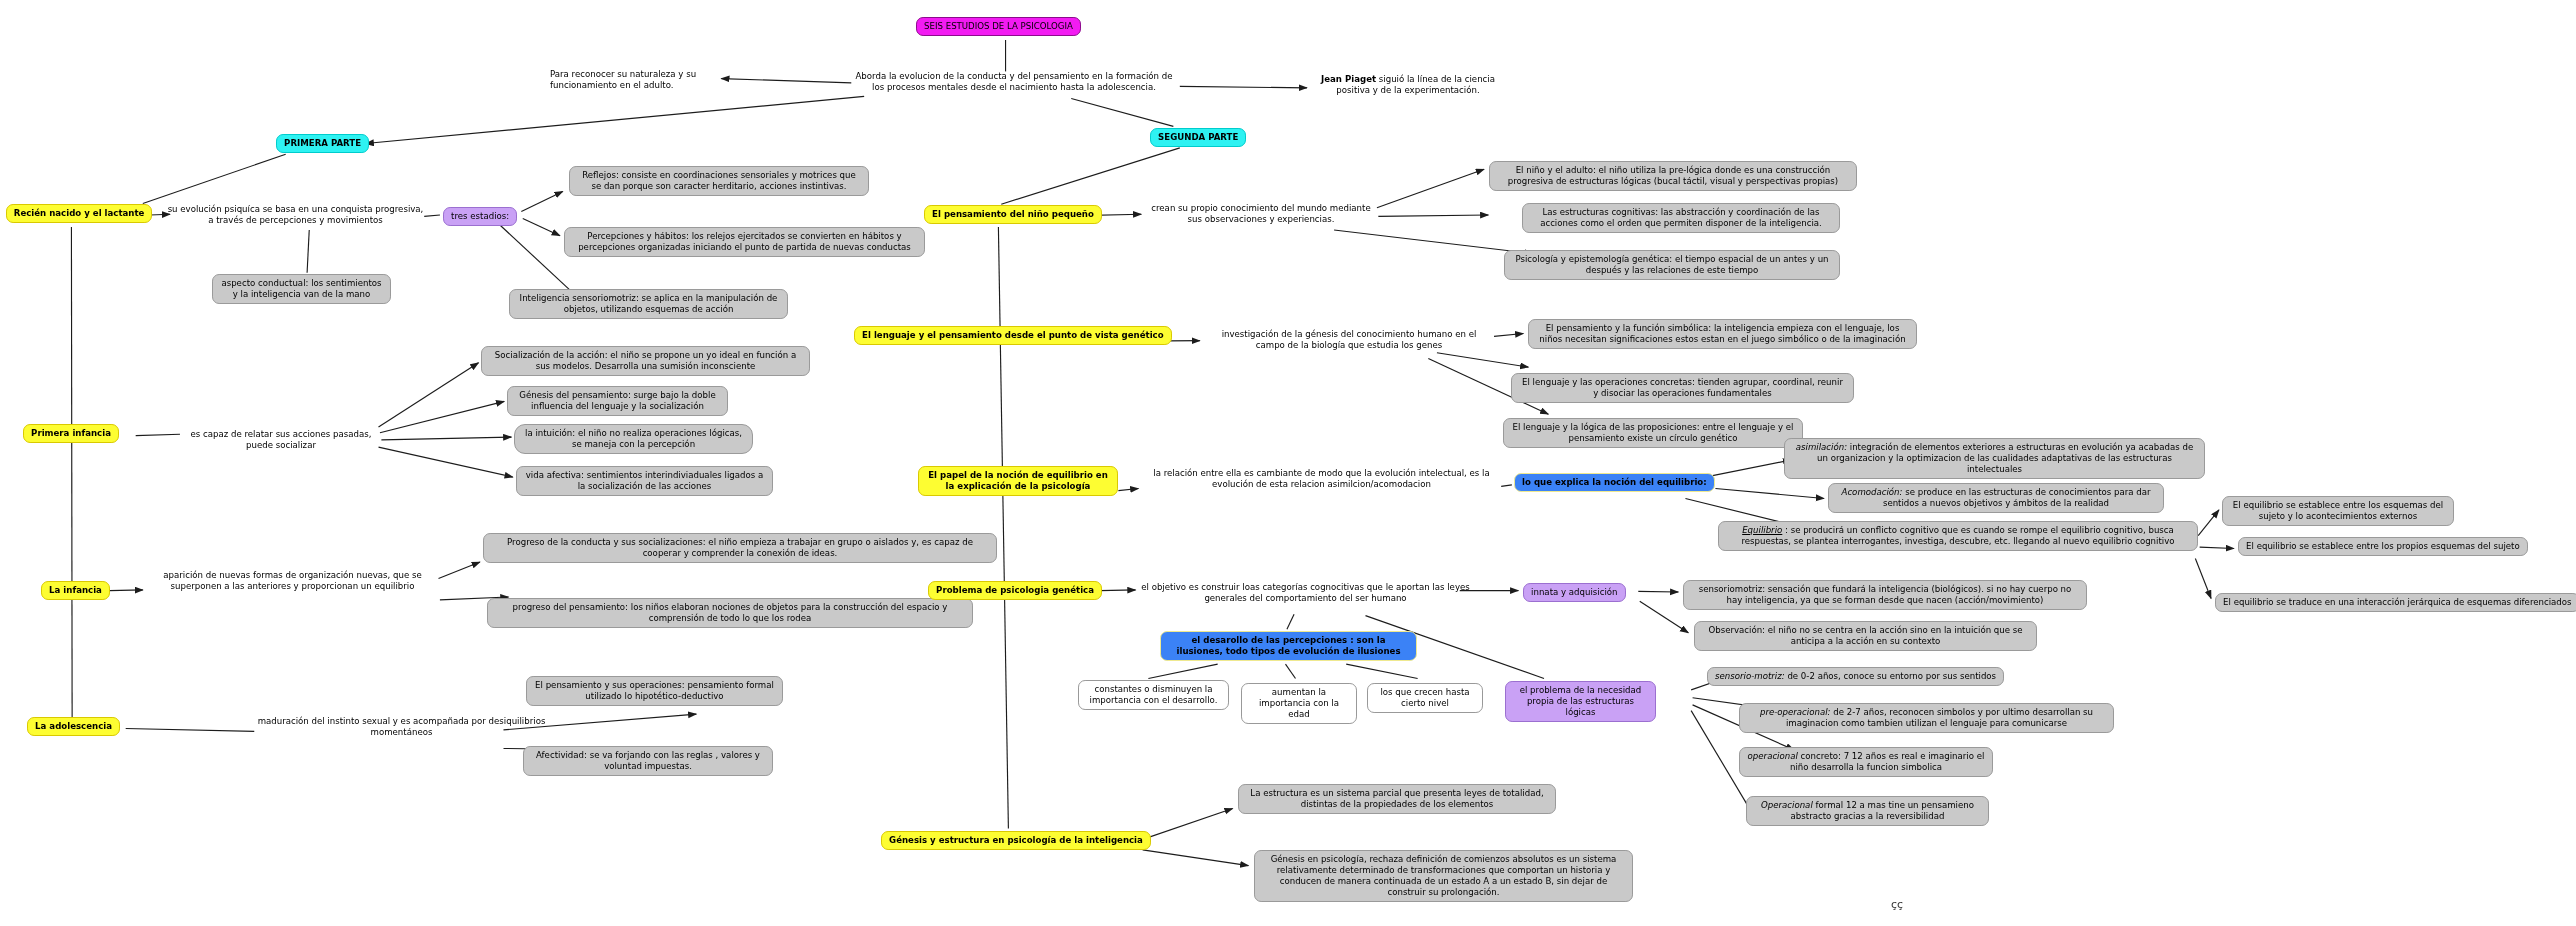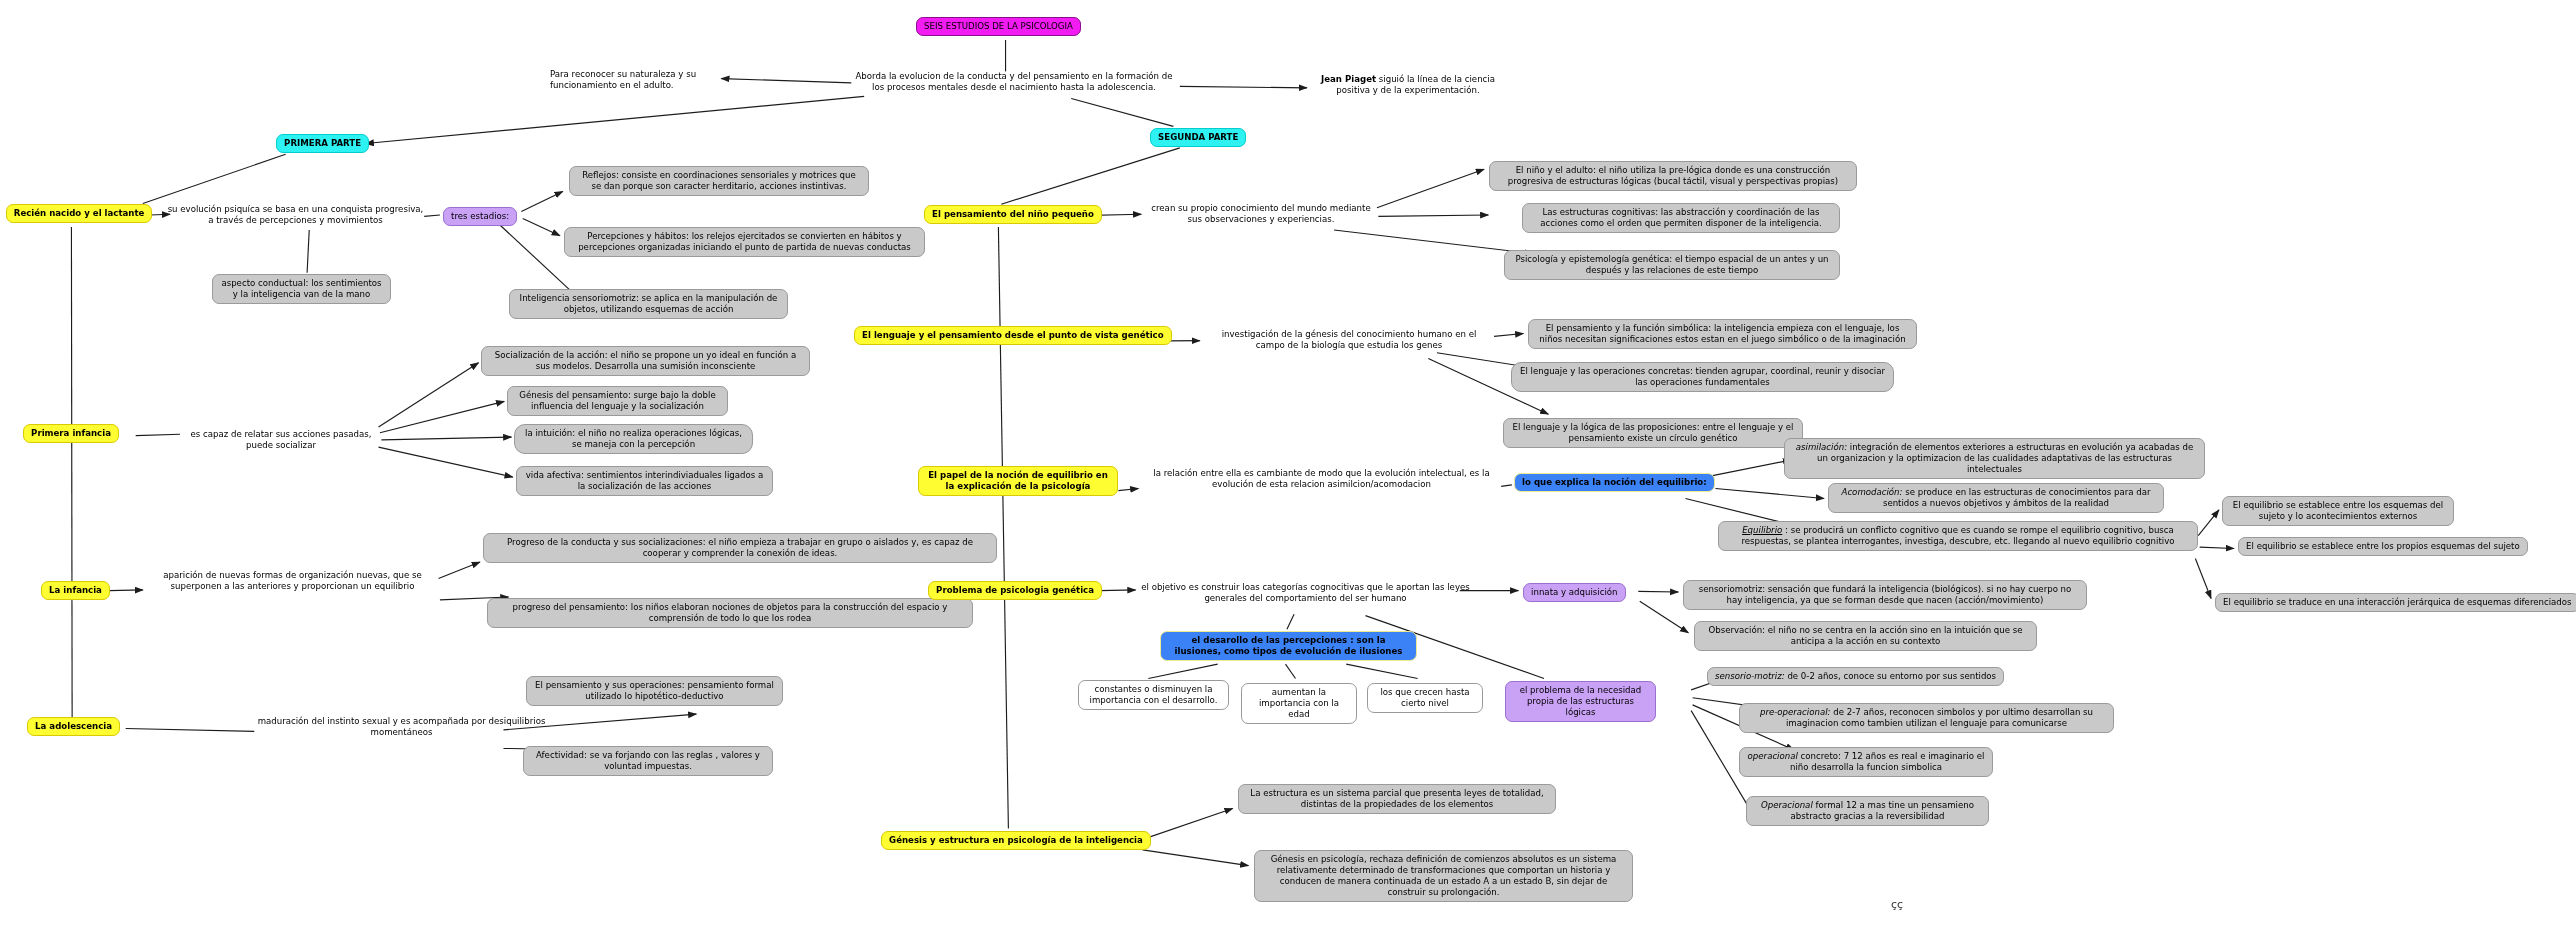--- a/index.html
+++ b/index.html
@@ -141,40 +141,40 @@
 
   <div class="node box yellow nw" style="left:924px;top:205px;">El pensamiento del niño pequeño</div>
   <div class="node plain" style="left:1146px;top:203px;width:230px;">crean su propio conocimiento del mundo mediante sus observaciones y experiencias.</div>
   <div class="node box gray" style="left:1489px;top:161px;width:368px;">El niño y el adulto: el niño utiliza la pre-lógica donde es una construcción progresiva de estructuras lógicas (bucal táctil, visual y perspectivas propias)</div>
   <div class="node box gray" style="left:1493px;top:203px;width:318px;margin-left:29px;">Las estructuras cognitivas: las abstracción y coordinación de las acciones como el orden que permiten disponer de la inteligencia.</div>
   <div class="node box gray" style="left:1504px;top:250px;width:336px;">Psicología y epistemología genética: el tiempo espacial de un antes y un después y las relaciones de este tiempo</div>
 
   <div class="node box yellow nw" style="left:854px;top:326px;">El lenguaje y el pensamiento desde el punto de vista genético</div>
   <div class="node plain" style="left:1206px;top:329px;width:286px;">investigación de la génesis del conocimiento humano en el campo de la biología que estudia los genes</div>
   <div class="node box gray" style="left:1528px;top:319px;width:389px;">El pensamiento y la función simbólica: la inteligencia empieza con el lenguaje, los niños necesitan significaciones estos estan en el juego simbólico o de la imaginación</div>
-  <div class="node box gray" style="left:1511px;top:362px;width:383px;border-radius:10px;">El lenguaje y las operaciones concretas: tienden agrupar, coordinal, reunir y disociar las operaciones fundamentales</div>
+  <div class="node box gray" style="left:1511px;top:373px;width:343px;">El lenguaje y las operaciones concretas: tienden agrupar, coordinal, reunir y disociar las operaciones fundamentales</div>
   <div class="node box gray" style="left:1503px;top:418px;width:300px;">El lenguaje y la lógica de las proposiciones: entre el lenguaje y el pensamiento existe un círculo genético</div>
 
   <div class="node box yellow" style="left:918px;top:466px;width:200px;">El papel de la noción de equilibrio en la explicación de la psicología</div>
   <div class="node plain" style="left:1143px;top:468px;width:357px;">la relación entre ella es cambiante de modo que la evolución intelectual, es la evolución de esta relacion asimilcion/acomodacion</div>
   <div class="node box purple-y b nw" style="left:1514px;top:473px;">lo que explica la noción del equilibrio:</div>
   <div class="node box gray" style="left:1784px;top:438px;width:421px;"><span class="i">asimilación:</span><span>  integración de elementos exteriores a estructuras en evolución ya acabadas de un organizacion y la optimizacion de las cualidades adaptativas de las estructuras intelectuales</span></div>
   <div class="node box gray" style="left:1828px;top:483px;width:336px;"><span class="i">Acomodación:</span><span>  se produce en las estructuras de conocimientos para dar sentidos a nuevos objetivos y ámbitos de la realidad</span></div>
   <div class="node box gray" style="left:1718px;top:521px;width:480px;"><span class="iu">Equilibrio</span><span> : se producirá un conflicto cognitivo que es cuando se rompe el equilibrio cognitivo, busca respuestas, se plantea interrogantes, investiga, descubre, etc. llegando al nuevo equilibrio cognitivo</span></div>
   <div class="node box gray" style="left:2222px;top:496px;width:232px;">El equilibrio se establece entre los esquemas del sujeto y lo acontecimientos externos</div>
   <div class="node box gray nw" style="left:2238px;top:537px;">El equilibrio se establece entre los propios esquemas del sujeto</div>
   <div class="node box gray nw" style="left:2215px;top:593px;">El equilibrio se traduce en una interacción jerárquica de esquemas diferenciados</div>
 
   <div class="node box yellow nw" style="left:928px;top:581px;">Problema de psicologia genética</div>
   <div class="node plain" style="left:1141px;top:582px;width:329px;">el objetivo es construir loas categorías cognocitivas que le aportan las leyes generales del comportamiento del ser humano</div>
   <div class="node box purple nw" style="left:1523px;top:583px;">innata y adquisición</div>
   <div class="node box gray" style="left:1683px;top:580px;width:404px;">sensoriomotriz: sensación que fundará la inteligencia (biológicos). si no hay cuerpo no hay inteligencia, ya que se forman desde que nacen (acción/movimiento)</div>
   <div class="node box gray" style="left:1694px;top:621px;width:343px;">Observación: el niño no se centra en la acción sino en la intuición que se anticipa a la acción en su contexto</div>
 
-  <div class="node box purple-y b" style="left:1160px;top:631px;width:257px;">el desarollo de las percepciones : son la ilusiones, como tipos de evolución de ilusiones</div>
+  <div class="node box purple-y b" style="left:1160px;top:631px;width:257px;">el desarollo de las percepciones : son la ilusiones, todo tipos de evolución de ilusiones</div>
   <div class="node box whitebox" style="left:1078px;top:680px;width:151px;">constantes o disminuyen la importancia con el desarrollo.</div>
   <div class="node box whitebox" style="left:1241px;top:683px;width:116px;">aumentan la importancia con la edad</div>
   <div class="node box whitebox" style="left:1367px;top:683px;width:116px;">los que crecen hasta cierto nivel</div>
   <div class="node box purple" style="left:1505px;top:681px;width:151px;">el problema de la necesidad propia de las estructuras lógicas</div>
 
   <div class="node box gray nw" style="left:1707px;top:667px;"><span class="i">sensorio-motriz:</span><span>  de 0-2 años, conoce su entorno por sus sentidos</span></div>
   <div class="node box gray" style="left:1739px;top:703px;width:375px;"><span class="i">pre-operacional:</span><span>  de 2-7 años, reconocen simbolos y por ultimo desarrollan su imaginacion como tambien utilizan el lenguaje para comunicarse</span></div>
   <div class="node box gray" style="left:1739px;top:747px;width:254px;"><span class="i">operacional</span><span> concreto: 7 12 años es real e imaginario el niño desarrolla la funcion simbolica</span></div>
   <div class="node box gray" style="left:1746px;top:796px;width:243px;"><span class="i">Operacional</span><span> formal 12 a mas tine un pensamieno abstracto gracias a la reversibilidad</span></div>
 

